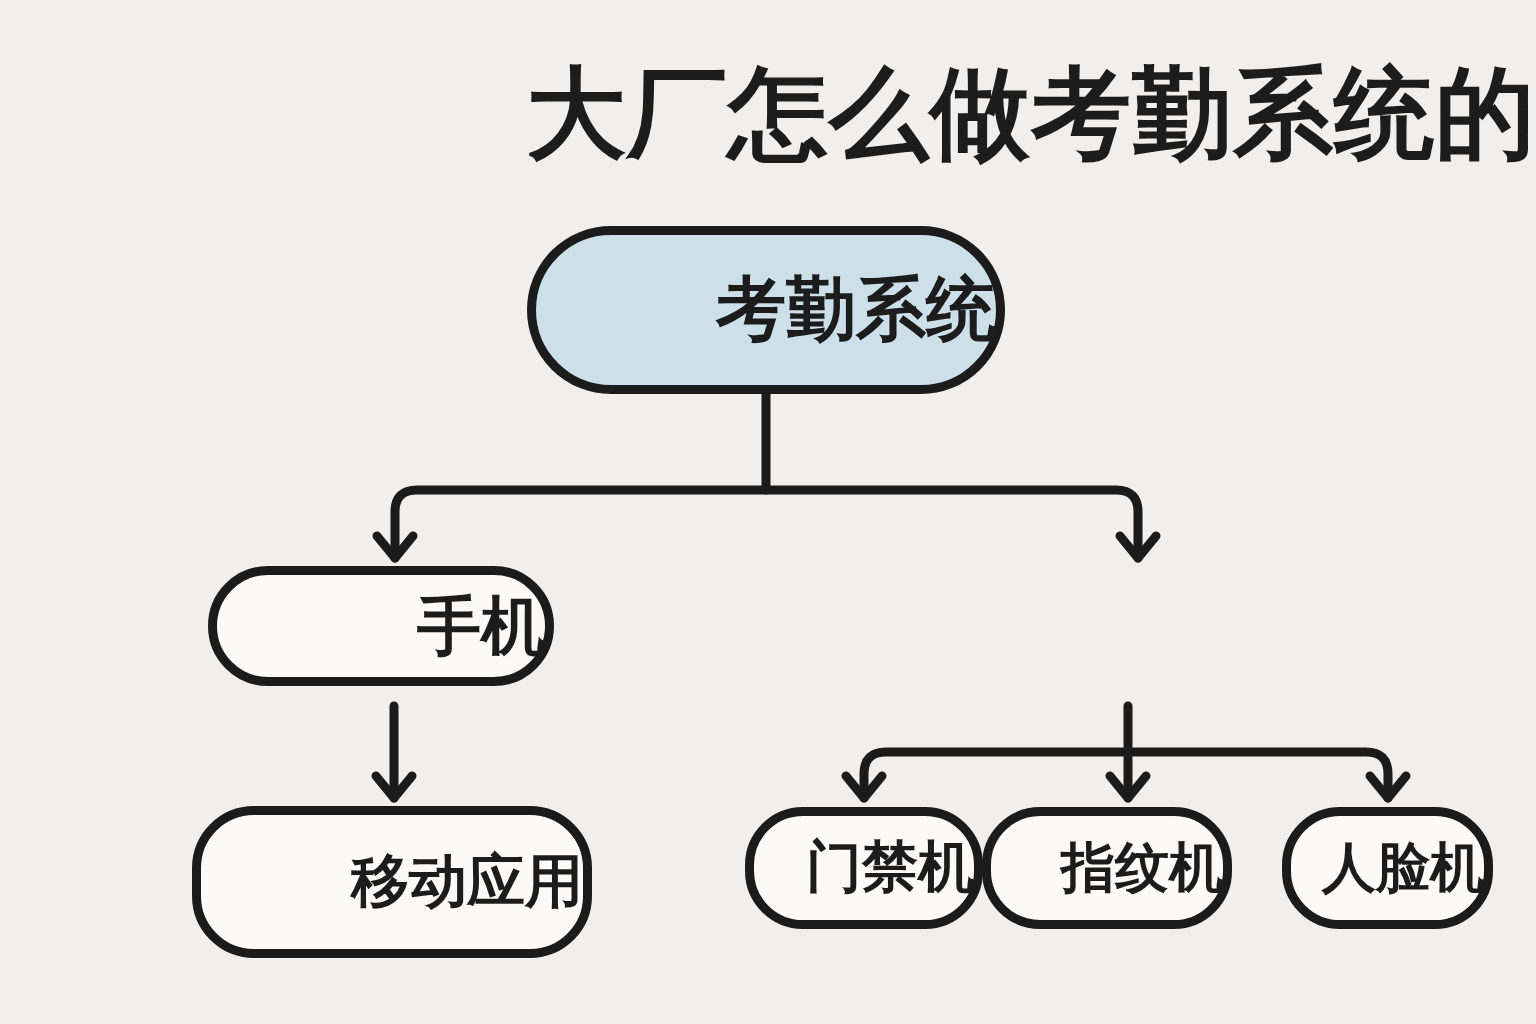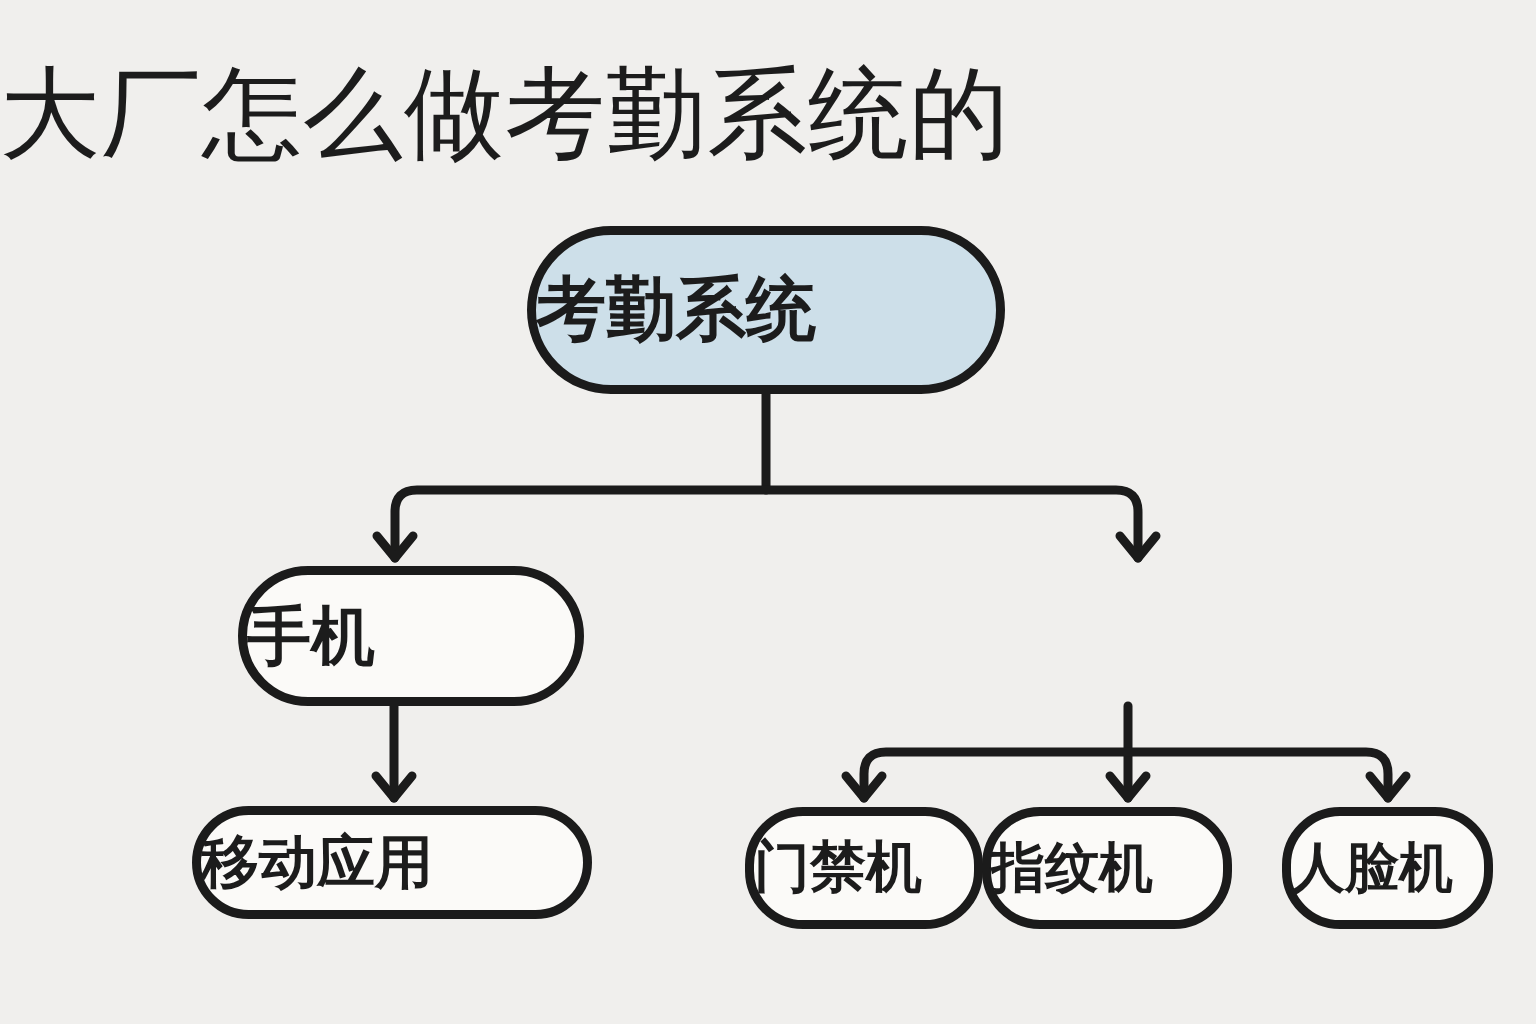--- a/index.html
+++ b/index.html
@@ -18,52 +18,52 @@
     background: var(--background);
     overflow: hidden;
     font-family: "Liberation Sans", "DejaVu Sans", sans-serif;
     margin: 0 auto;
   }
   .title {
     position: absolute;
     top: 48px;
     left: 0;
     width: 100%;
-    text-align: left;
+    text-align: right;
     font-size: 100px;
-    font-weight: 400;
+    font-weight: 700;
     color: var(--text);
     letter-spacing: 1px;
     white-space: nowrap;
   }
   .node {
     position: absolute;
     display: flex;
     align-items: center;
-    justify-content: flex-start;
+    justify-content: flex-end;
     background: var(--node-fill);
     border: 9px solid var(--stroke);
     color: var(--text);
     font-weight: 800;
     white-space: nowrap;
   }
   #node-root {
     left: 527px; top: 226px; width: 478px; height: 168px;
     border-radius: 84px; background: var(--root-fill); font-size: 70px;
   }
   #node-phone {
-    left: 238px; top: 566px; width: 346px; height: 140px;
+    left: 208px; top: 566px; width: 346px; height: 120px;
     border-radius: 70px; font-size: 64px;
   }
   #node-device {
     left: 895px; top: 566px; width: 463px; height: 140px;
     border-radius: 70px; font-size: 64px;
   }
   #node-mobileapp {
-    left: 192px; top: 806px; width: 400px; height: 113px;
+    left: 192px; top: 806px; width: 400px; height: 152px;
     border-radius: 62px; font-size: 58px;
   }
   #node-access {
     left: 745px; top: 807px; width: 238px; height: 122px;
     border-radius: 58px; font-size: 56px;
   }
   #node-fingerprint {
     left: 982px; top: 807px; width: 250px; height: 122px;
     border-radius: 58px; font-size: 54px;
   }

